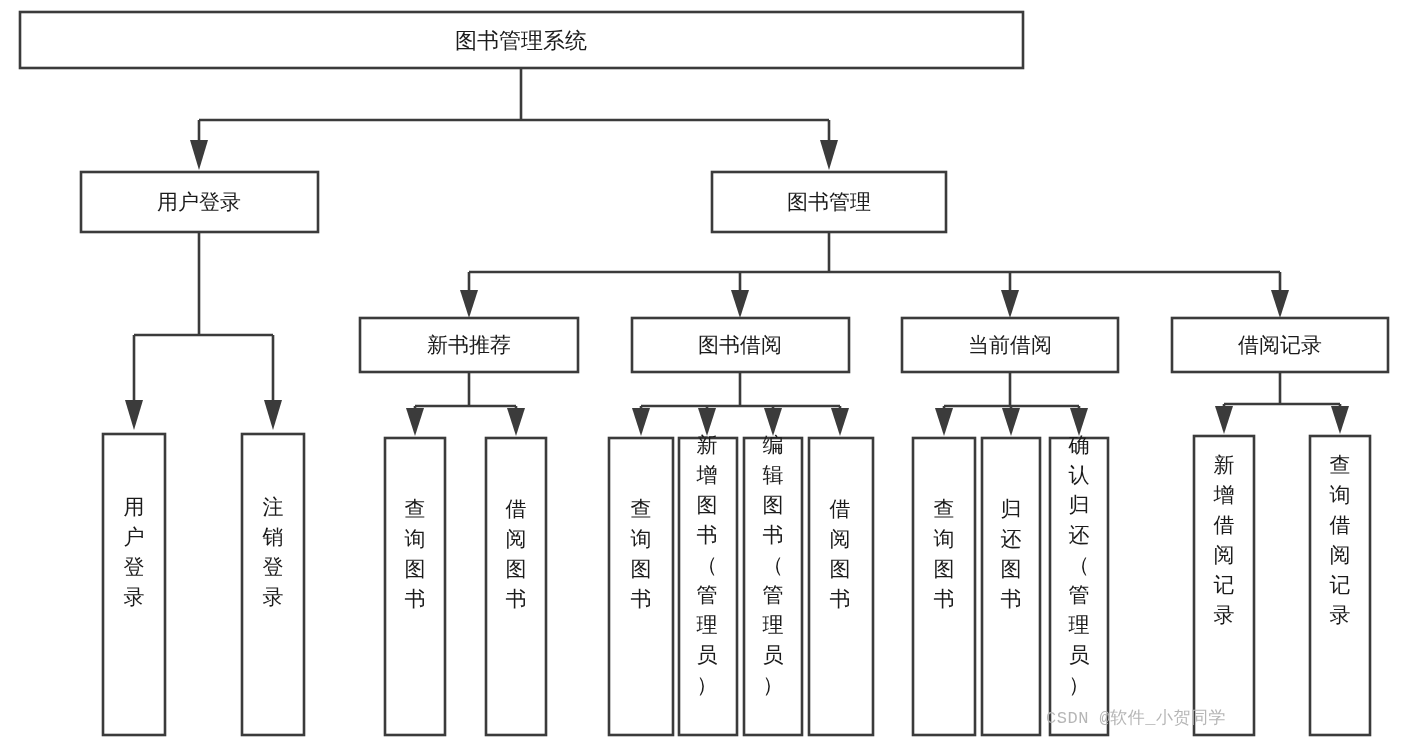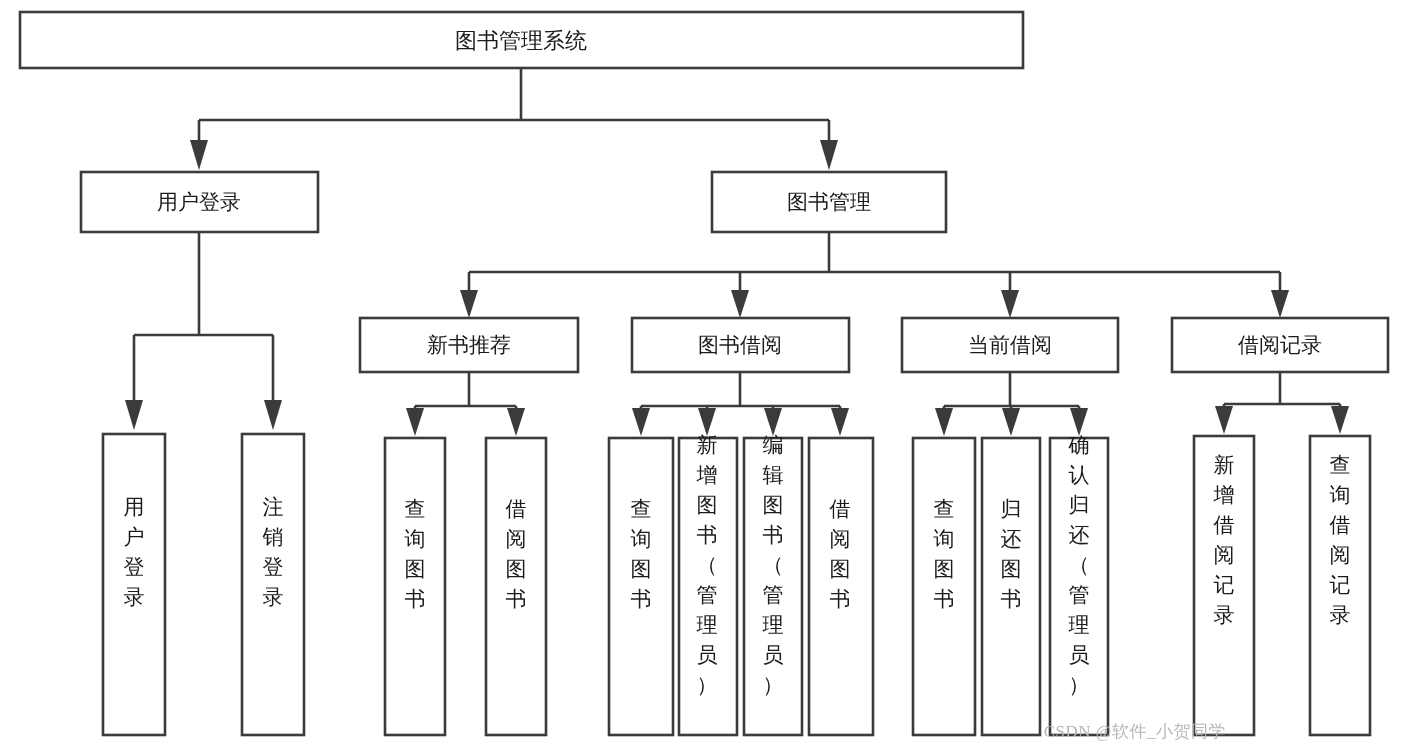--- a/index.html
+++ b/index.html
@@ -57,22 +57,22 @@
   }
   .leaf-label {
     fill: #1b1b1b;
     font-family: "DejaVu Sans", "Liberation Sans", sans-serif;
     font-size: 21px;
     text-anchor: middle;
   }
   .watermark {
     position: absolute;
     right: 8px;
-    bottom: 4px;
-    font-family: Liberation Serif, serif;
+    bottom: 18px;
+    font-family: Liberation Mono, monospace;
     font-size: 17px;
     color: #b6b6b6;
     letter-spacing: 0.5px;
     white-space: nowrap;
     pointer-events: none;
   }
 </style>
 </head>
 <body>
 

